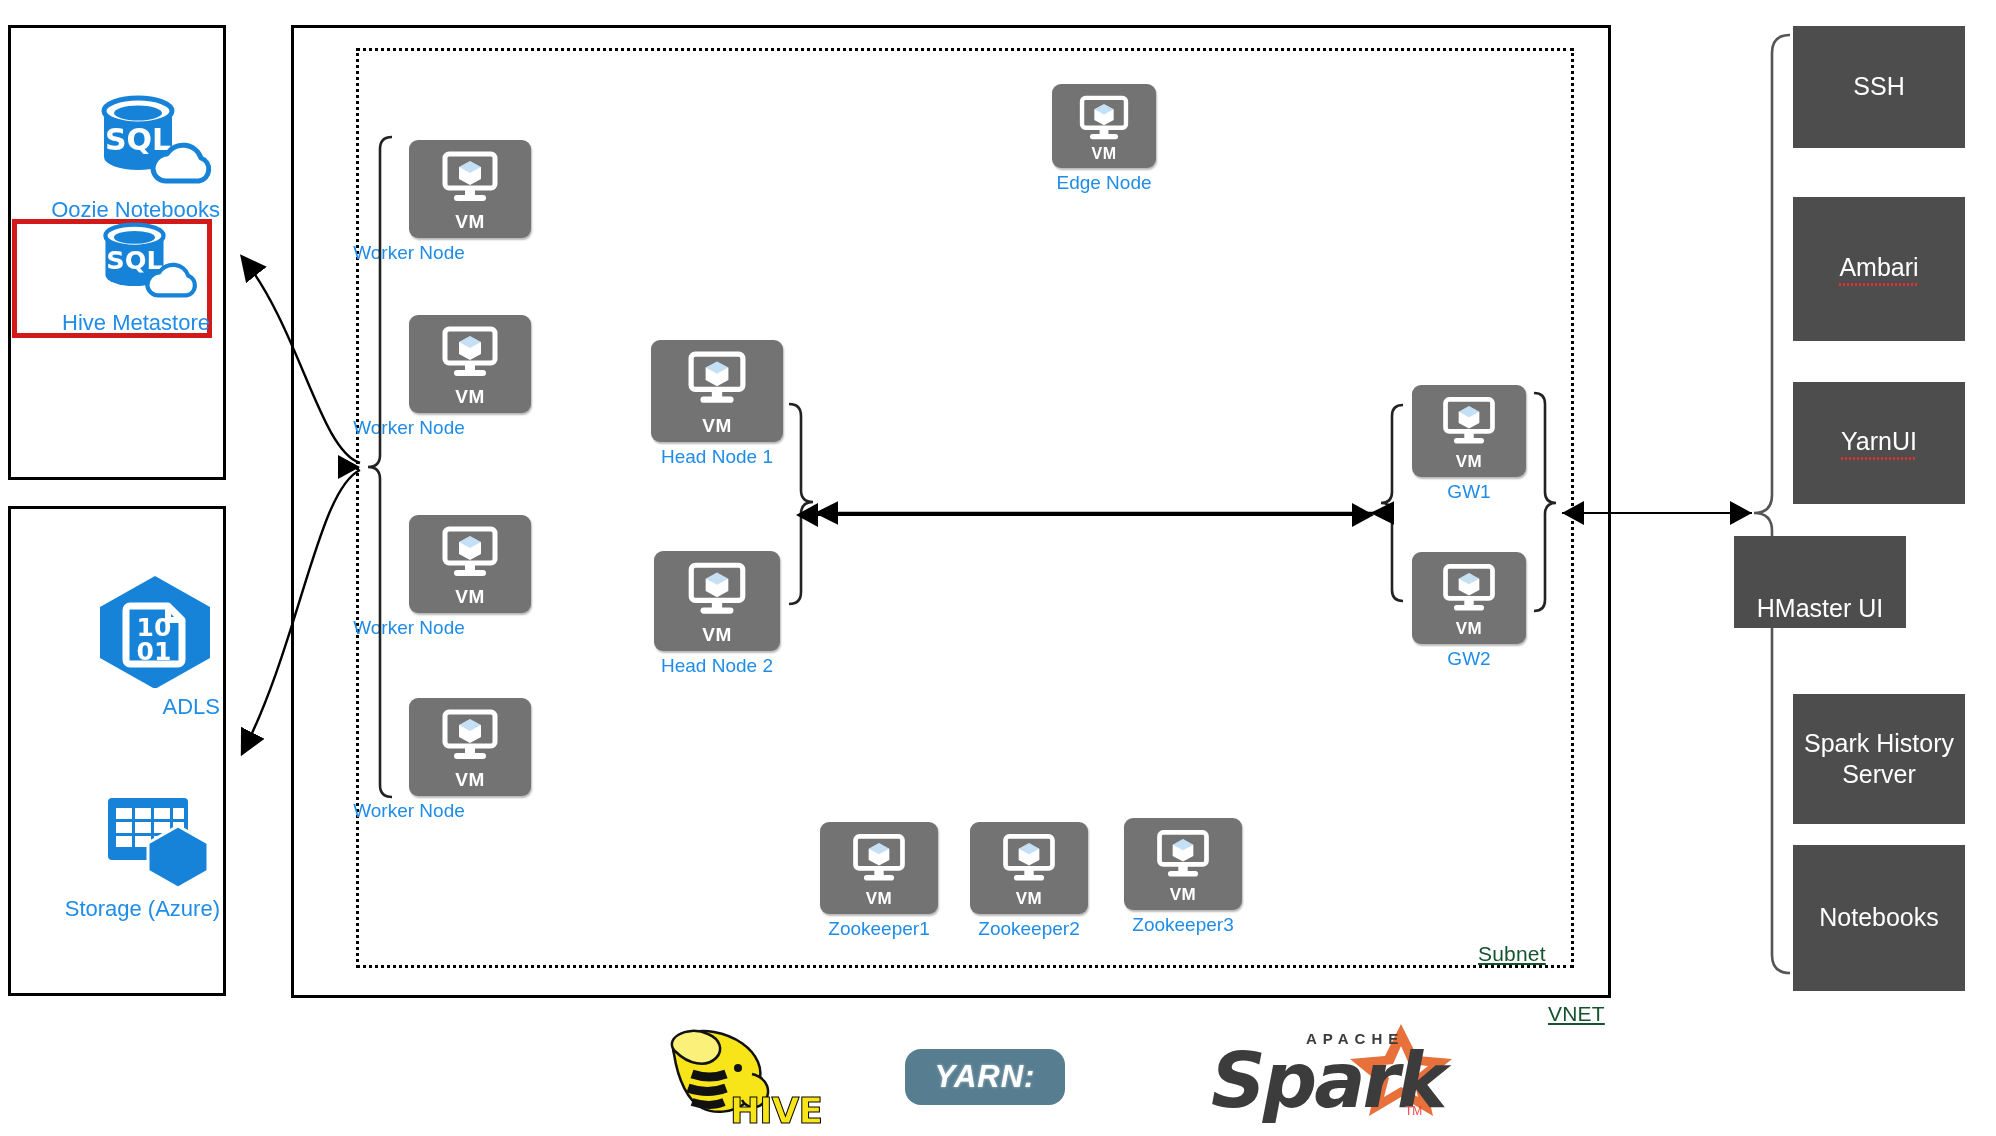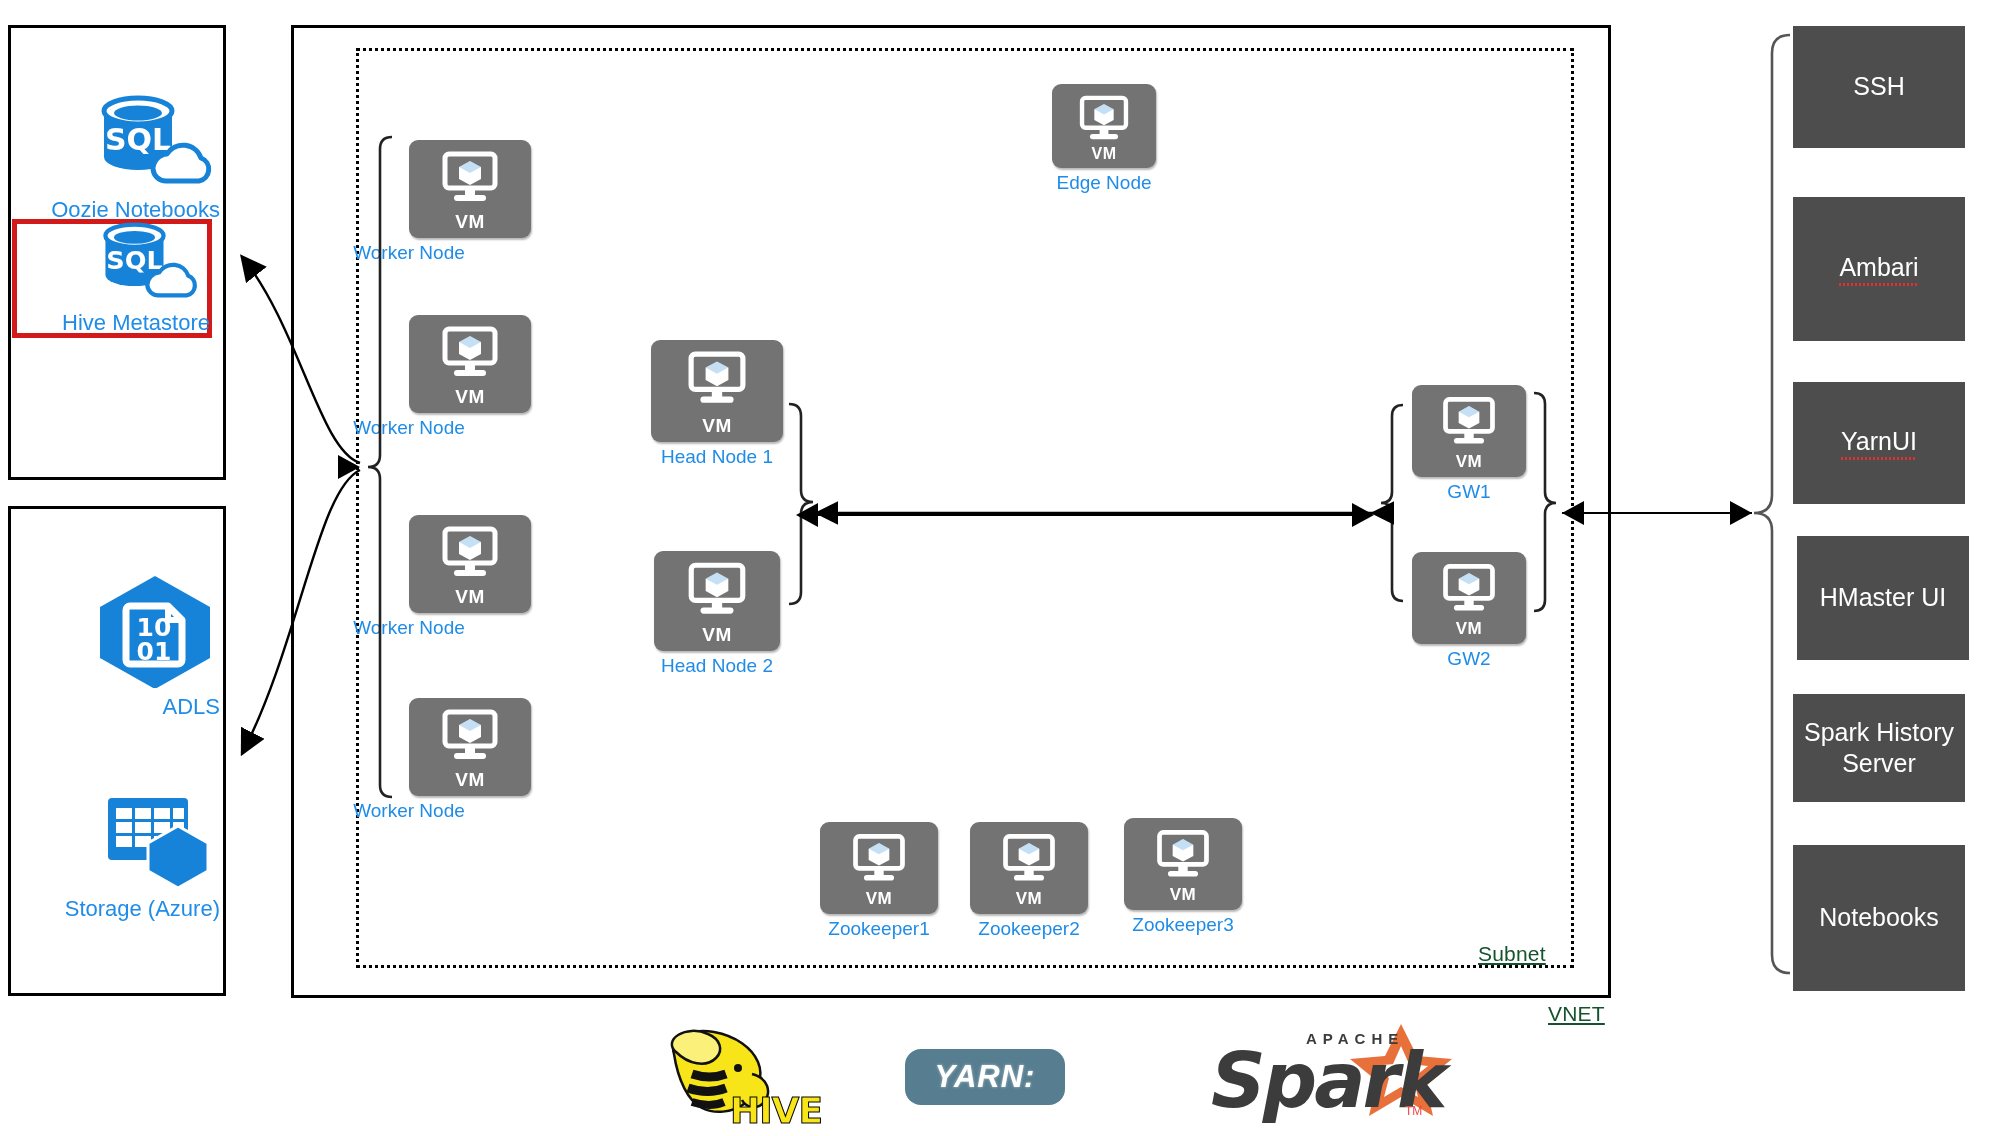--- a/index.html
+++ b/index.html
@@ -341,25 +341,25 @@
 </div>
 
 <div class="svc" style="left:1793px;top:197px;width:172px;height:144px;">
   <span class="sq">Ambari</span>
 </div>
 
 <div class="svc" style="left:1793px;top:382px;width:172px;height:122px;">
   <span class="sq">YarnUI</span>
 </div>
 
-<div class="svc" style="left:1797px;top:536px;width:172px;height:124px;">
+<div class="svc" style="left:1734px;top:536px;width:172px;height:92px;align-items:flex-end;">
   <span>HMaster UI</span>
 </div>
 
-<div class="svc" style="left:1793px;top:694px;width:172px;height:108px;">
+<div class="svc" style="left:1793px;top:694px;width:172px;height:130px;">
   <span>Spark History Server</span>
 </div>
 
 <div class="svc" style="left:1793px;top:845px;width:172px;height:146px;">
   <span>Notebooks</span>
 </div>
 
 <div class="logo" style="left:640px;top:1018px;width:180px;height:118px;">
   <svg width="180" height="118" viewBox="0 0 180 118">
 

